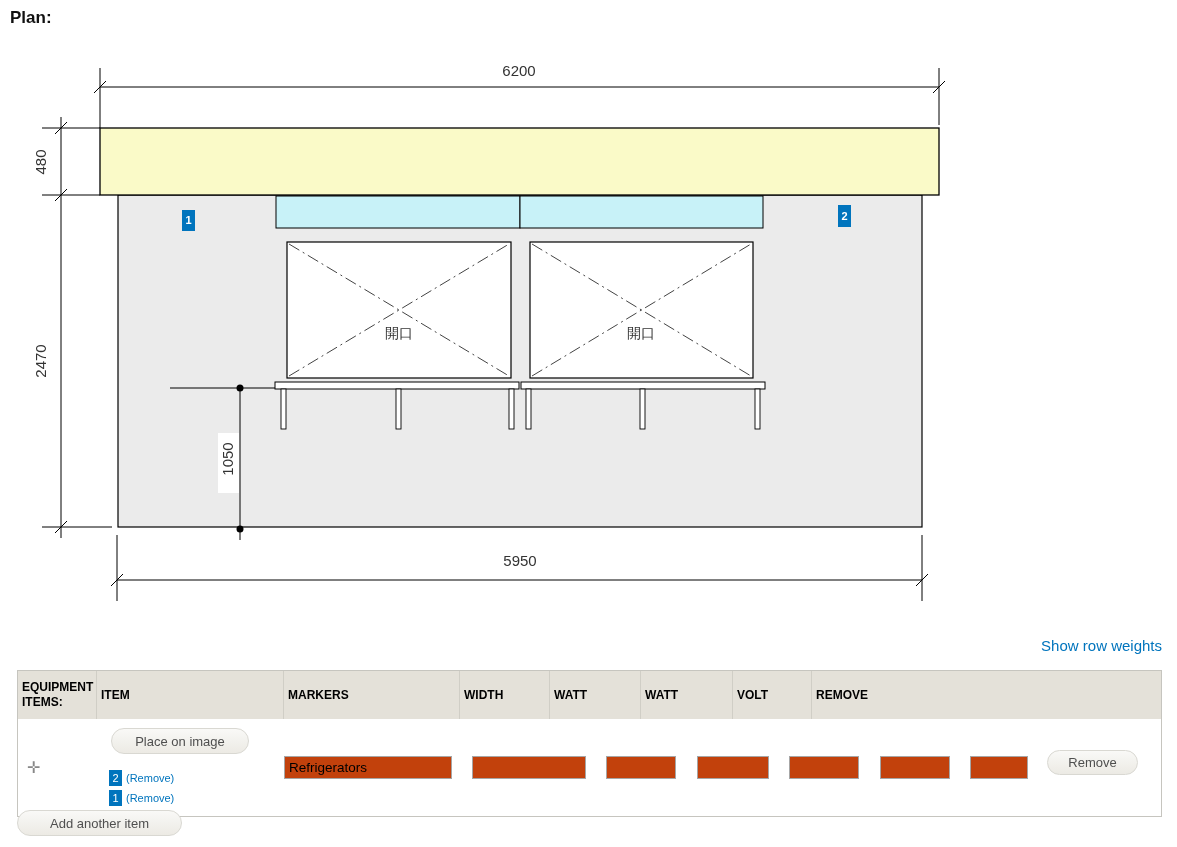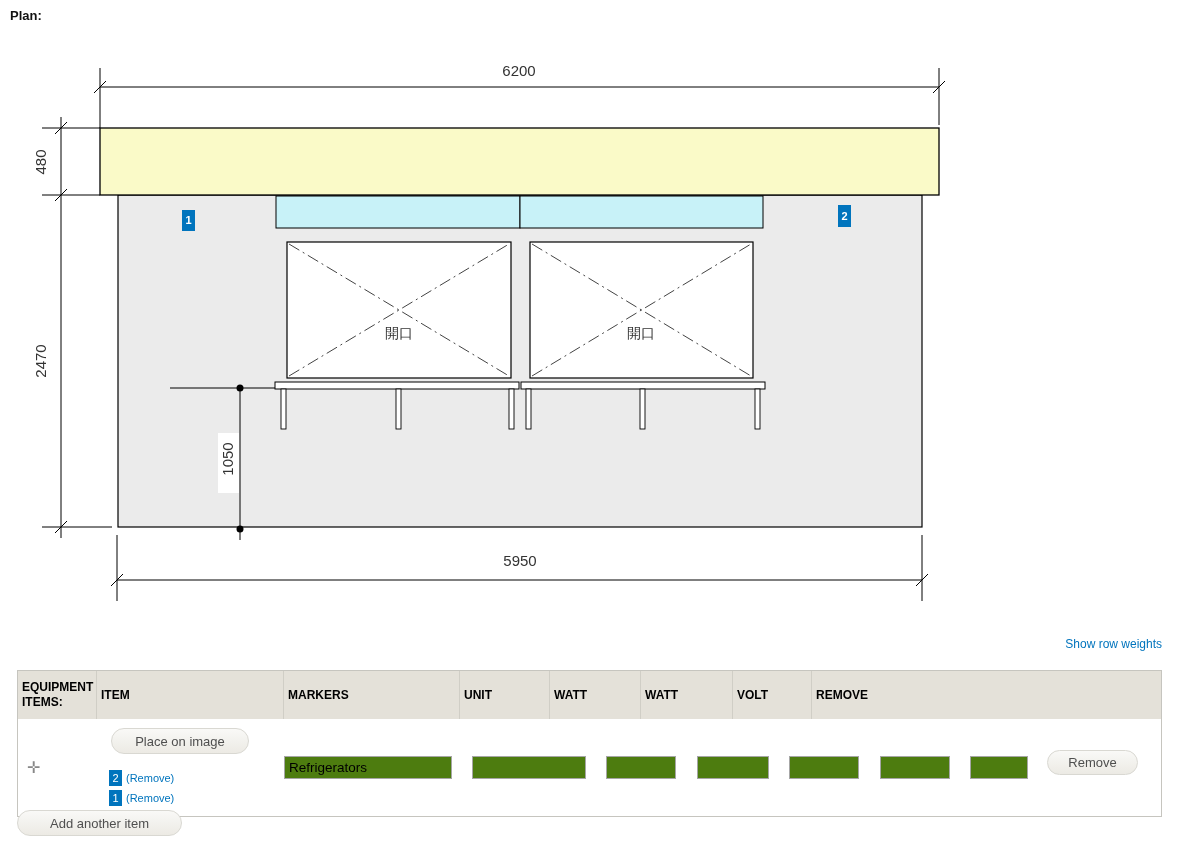--- a/index.html
+++ b/index.html
@@ -1,31 +1,31 @@
 <!DOCTYPE html>
 <html><head>
 <meta charset="utf-8">
 <style>
   html,body{margin:0;padding:0;background:#fff;}
   .screen{position:relative;width:1177px;height:847px;background:#fff;overflow:hidden;
           font-family:"Liberation Sans",sans-serif;color:#1a1a1a;}
 
-  .plan-label{position:absolute;left:10px;top:8px;font-size:13px;font-weight:bold;color:#111;}
+  .plan-label{position:absolute;left:10px;top:8px;font-size:17px;font-weight:bold;color:#111;}
 
   .plan-svg{position:absolute;left:0;top:0;}
   .plan-svg text{font-family:"Liberation Sans",sans-serif;fill:#333;}
   .dim-text{font-size:15px;}
   .open-text{font-size:14px;fill:#000;}
 
   .marker{position:absolute;background:#0074BD;color:#fff;text-align:center;
           font-size:11px;font-weight:600;line-height:21px;z-index:5;cursor:pointer;}
   .marker-1{left:182px;top:210px;width:13px;height:21px;}
   .marker-2{left:838px;top:205px;width:13px;height:22px;line-height:22px;}
 
-  .show-weights{position:absolute;top:637px;right:15px;font-size:12px;color:#0074BD;
+  .show-weights{position:absolute;top:637px;right:15px;font-size:15px;color:#0074BD;
                 text-decoration:none;cursor:pointer;}
 
   .eq-table{position:absolute;left:17px;top:654px;width:1145px;height:147px;
             border:1px solid #c6c5bf;box-sizing:border-box;margin-top:16px;}
   .eq-head{display:flex;height:48px;background:#E4E1D9;}
   .eq-head .hcell{box-sizing:border-box;border-right:1px solid #d0cec6;
                   display:flex;align-items:center;padding:2px 4px;
                   font-size:12px;font-weight:bold;color:#000;line-height:1.25;}
   .eq-head .hcell:last-child{border-right:none;}
   .c0{width:79px;} .c1{width:176px;} .c2{width:187px;} .c3{width:134px;} .c4{width:90px;}
@@ -43,21 +43,21 @@
   .remove-btn{position:absolute;left:1029px;top:31px;width:91px;height:25px;}
   .add-btn{position:absolute;left:17px;top:810px;width:165px;height:26px;border-radius:16px;}
 
   .chip-row{position:absolute;left:91px;display:flex;align-items:center;height:16px;}
   .chip-row.r1{top:51px;} .chip-row.r2{top:71px;}
   .chip{width:13px;height:16px;background:#0074BD;color:#fff;font-size:11px;
         line-height:16px;text-align:center;cursor:pointer;}
   .chip-remove{margin-left:4px;font-size:11px;color:#0074BD;text-decoration:none;cursor:pointer;}
 
   .inp{position:absolute;top:37px;height:23px;box-sizing:border-box;
-       border:1px solid #a6a6a6;background:#4d7c0f;font-size:13.5px;color:#000;
+       border:1px solid #a6a6a6;background:#c2410c;font-size:13.5px;color:#000;
        font-family:"Liberation Sans",sans-serif;padding:1px 4px;}
   .inp-item{left:266px;width:168px;}
   .inp-unit{left:454px;width:114px;}
   .inp-width{left:588px;width:70px;}
   .inp-height{left:679px;width:72px;}
   .inp-depth{left:771px;width:70px;}
   .inp-watt{left:862px;width:70px;}
   .inp-volt{left:952px;width:58px;}
 </style>
 </head>
@@ -144,21 +144,21 @@
   <div class="marker marker-1">1</div>
   <div class="marker marker-2">2</div>
 
   <a class="show-weights">Show row weights</a>
 
   <div class="eq-table">
     <div class="eq-head">
       <div class="hcell c0">EQUIPMENT ITEMS:</div>
       <div class="hcell c2">ITEM</div>
       <div class="hcell c1">MARKERS</div>
-      <div class="hcell c4">UNIT</div>
+      <div class="hcell c4">WIDTH</div>
       <div class="hcell c6">WATT</div>
       <div class="hcell c7">WATT</div>
       <div class="hcell c8">VOLT</div>
       <div class="hcell c9">REMOVE</div>
     </div>
 
     <div class="eq-body">
       <div class="drag-handle">✛</div>
 
       <button class="btn place-btn">Place on image</button>

